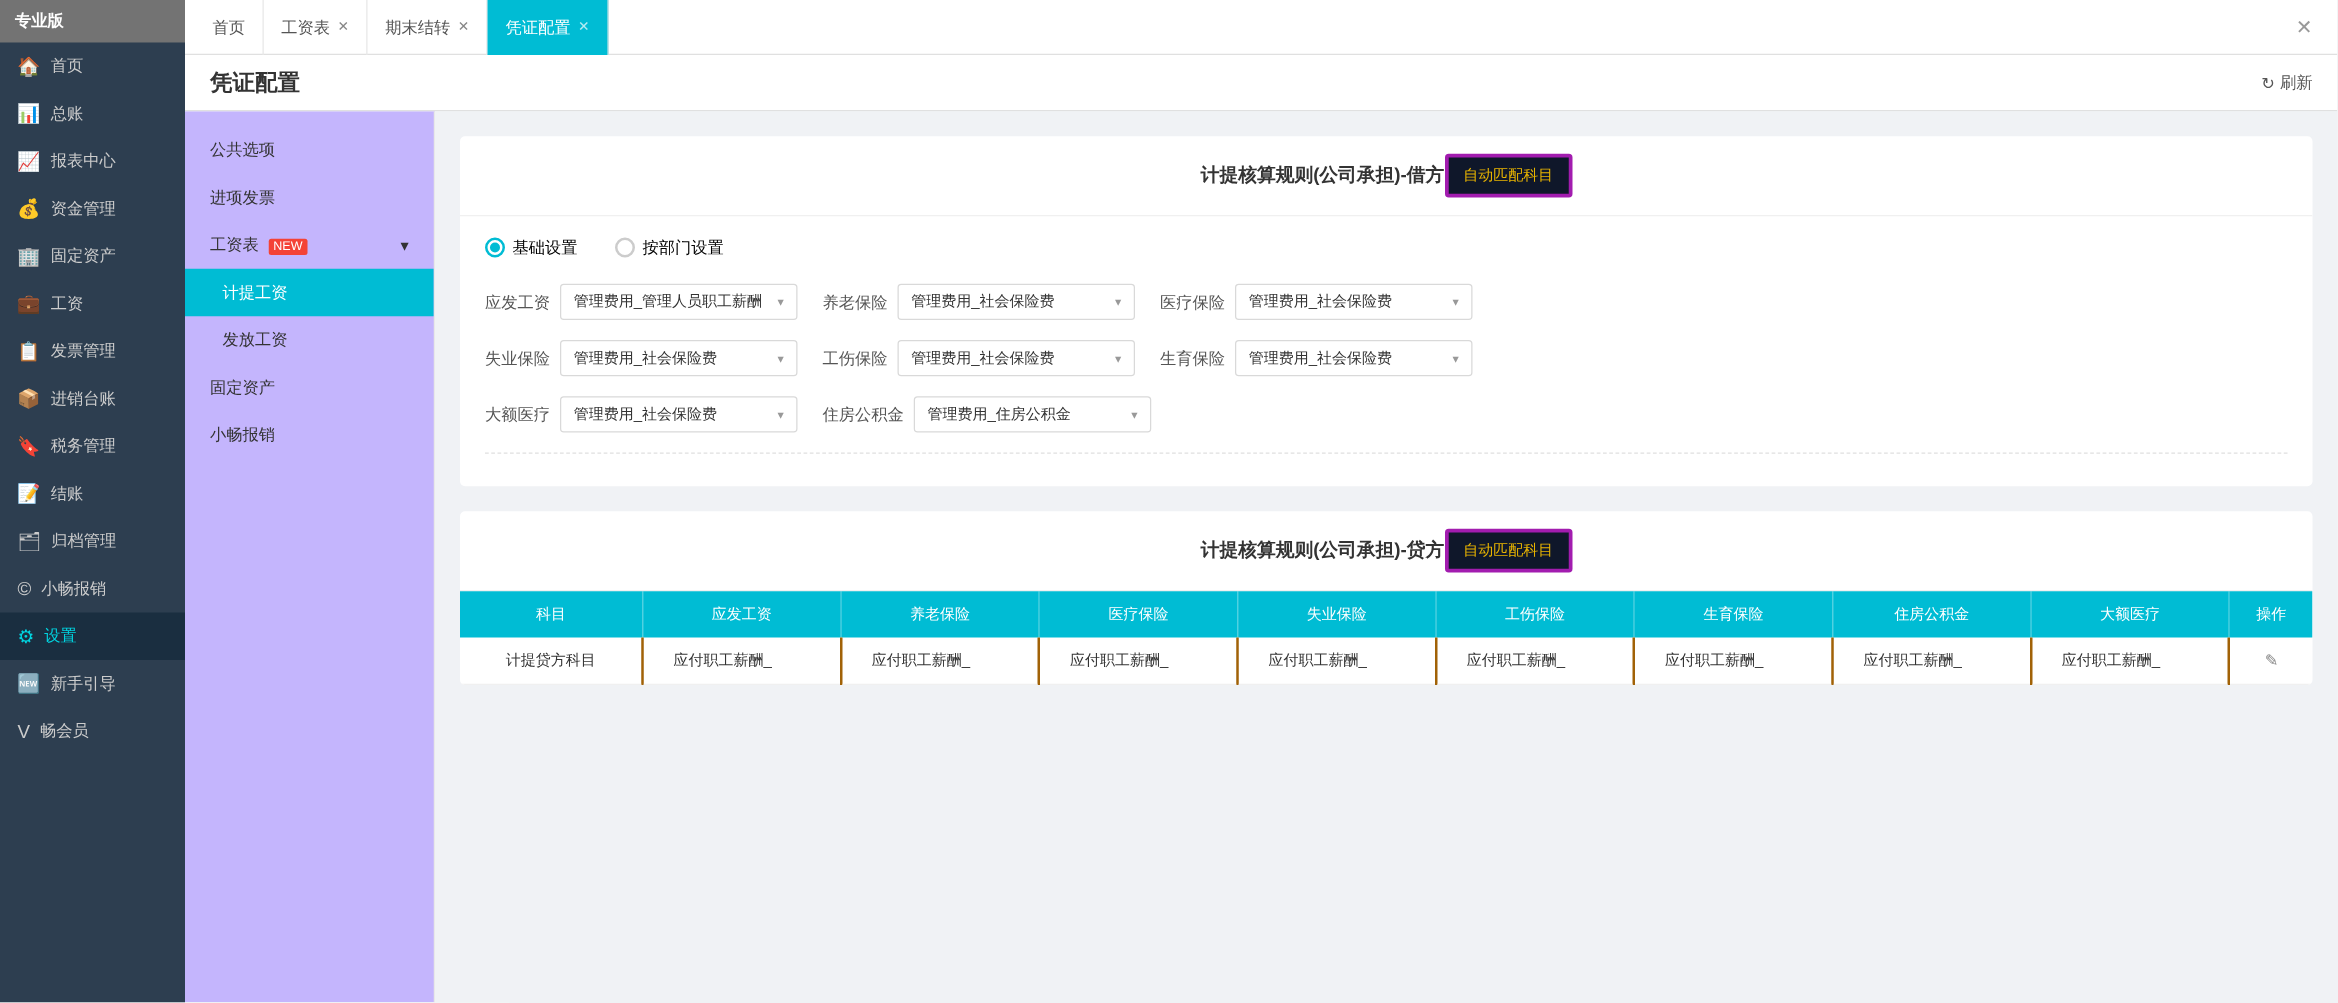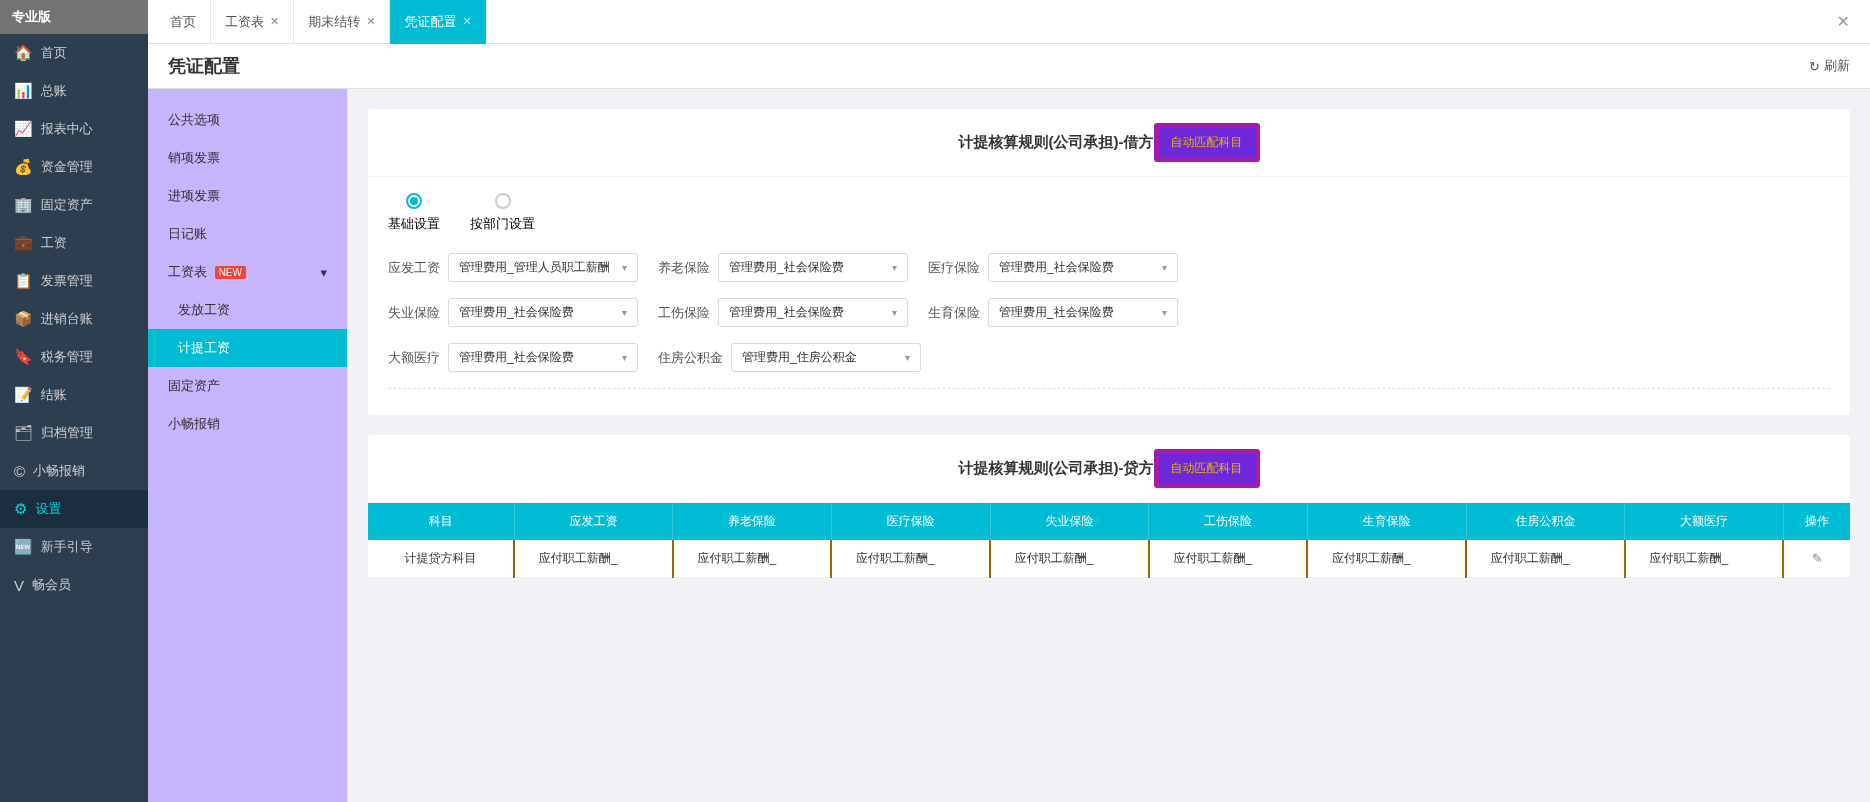--- a/index.html
+++ b/index.html
@@ -184,21 +184,20 @@
       gap: 30px;
       margin-bottom: 20px;
       align-items: center;
     }
     .radio-option {
       display: flex;
       align-items: center;
       gap: 6px;
       cursor: pointer;
       font-size: 13px;
-      flex-direction: column;
     }
     .radio-circle {
       width: 16px;
       height: 16px;
       border-radius: 50%;
       border: 2px solid #ccc;
       display: flex;
       align-items: center;
       justify-content: center;
     }
@@ -243,23 +242,23 @@
       cursor: pointer;
       background: #fff;
       min-width: 190px;
       justify-content: space-between;
       gap: 4px;
     }
     .select-arrow { color: #999; font-size: 10px; }
 
     
     .auto-match-btn {
-      border: 5px solid #a21caf;
+      border: 3px solid #a21caf;
       color: #e8b400;
-      background: #6d28d9;
+      background: #0f172a;
       padding: 6px 12px;
       font-size: 12px;
       border-radius: 3px;
       cursor: pointer;
       white-space: nowrap;
     }
 
     
     .data-table {
       width: 100%;
@@ -407,40 +406,34 @@
     </div>
   </div>
 
   <div class="content-layout">
 
     <div class="left-nav">
       <div class="left-nav-item">
         <span>公共选项</span>
       </div>
       <div class="left-nav-item">
-        <span>销项发票</span>
-      </div>
-      <div class="left-nav-item">
         <span>进项发票</span>
-      </div>
-      <div class="left-nav-item">
-        <span>日记账</span>
       </div>
       <div class="left-nav-item">
         <span>
           <span>工资表</span>
           <span class="new-badge">NEW</span>
         </span>
         <span>▾</span>
       </div>
+      <div class="left-nav-sub-item active">
+        <span>计提工资</span>
+      </div>
       <div class="left-nav-sub-item">
         <span>发放工资</span>
-      </div>
-      <div class="left-nav-sub-item active">
-        <span>计提工资</span>
       </div>
       <div class="left-nav-item">
         <span>固定资产</span>
       </div>
       <div class="left-nav-item">
         <span>小畅报销</span>
       </div>
     </div>
 
     <div class="main-content">

